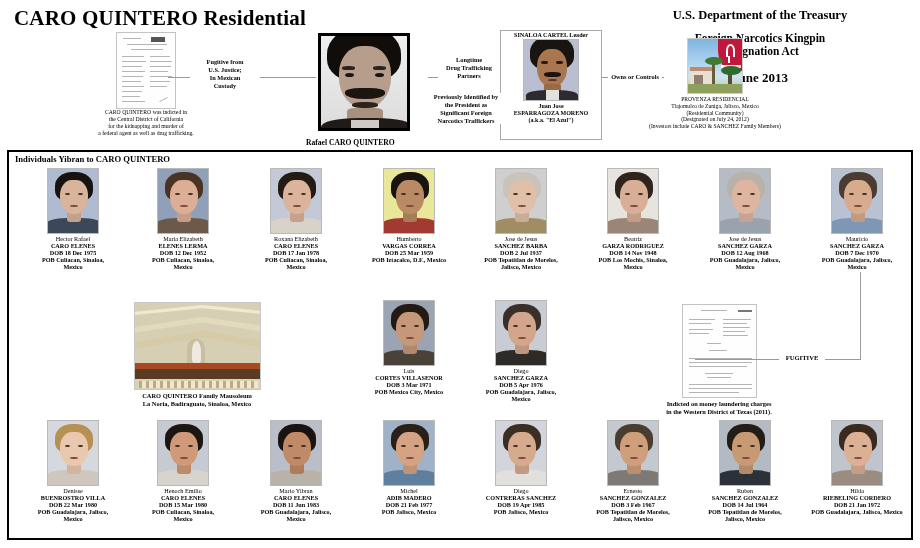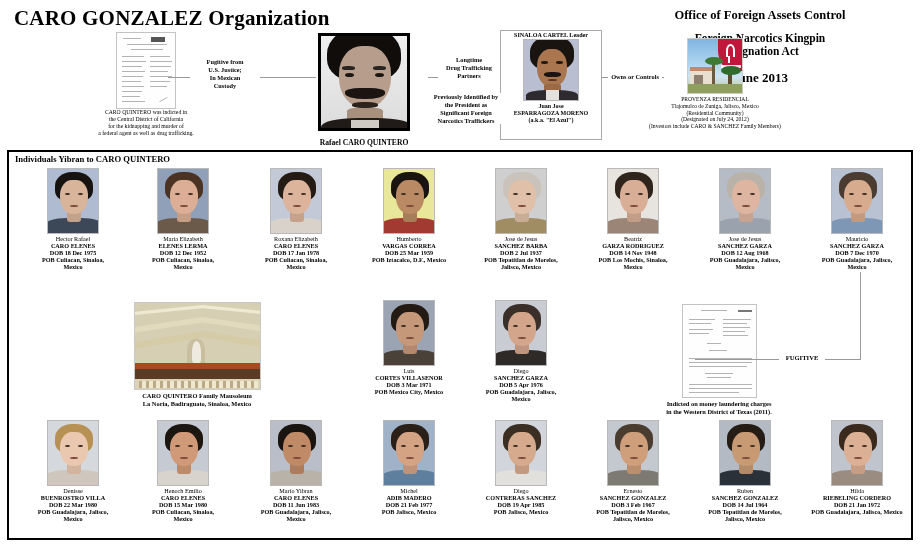--- a/index.html
+++ b/index.html
@@ -138,41 +138,40 @@
 
   .figure {
     position: absolute;
     text-align: center;
   }
 
   .fig-cap {
     font-size: 6.4px;
     font-weight: bold;
     line-height: 1.2;
-    text-align: center;
     margin-top: 2px;
   }
   .prov-cap {
     font-size: 5.6px;
     line-height: 1.22;
     text-align: center;
   }
   .doc-cap {
     font-size: 5.7px;
     line-height: 1.25;
     text-align: center;
   }
 </style>
 </head>
 <body>
 
-<div id="chart-title">CARO GONZALEZ Organization</div>
+<div id="chart-title">CARO QUINTERO Residential</div>
 
 <div id="agency-block">
-  <div class="ag2">Office of Foreign Assets Control</div>
+  <div class="ag1">U.S. Department of the Treasury</div>
   <div class="ag3">Foreign Narcotics Kingpin</div>
   <div class="ag4">Designation Act</div>
   <div class="ag5">June 2013</div>
 </div>
 
 <div class="hline" style="left:168px; top:77px; width:148px;"></div>
 <div class="hline" style="left:428px; top:77px; width:72px;"></div>
 <div class="hline" style="left:602px; top:77px; width:62px;"></div>
 
 <div class="figure" style="left:96px; top:32px; width:100px;">

